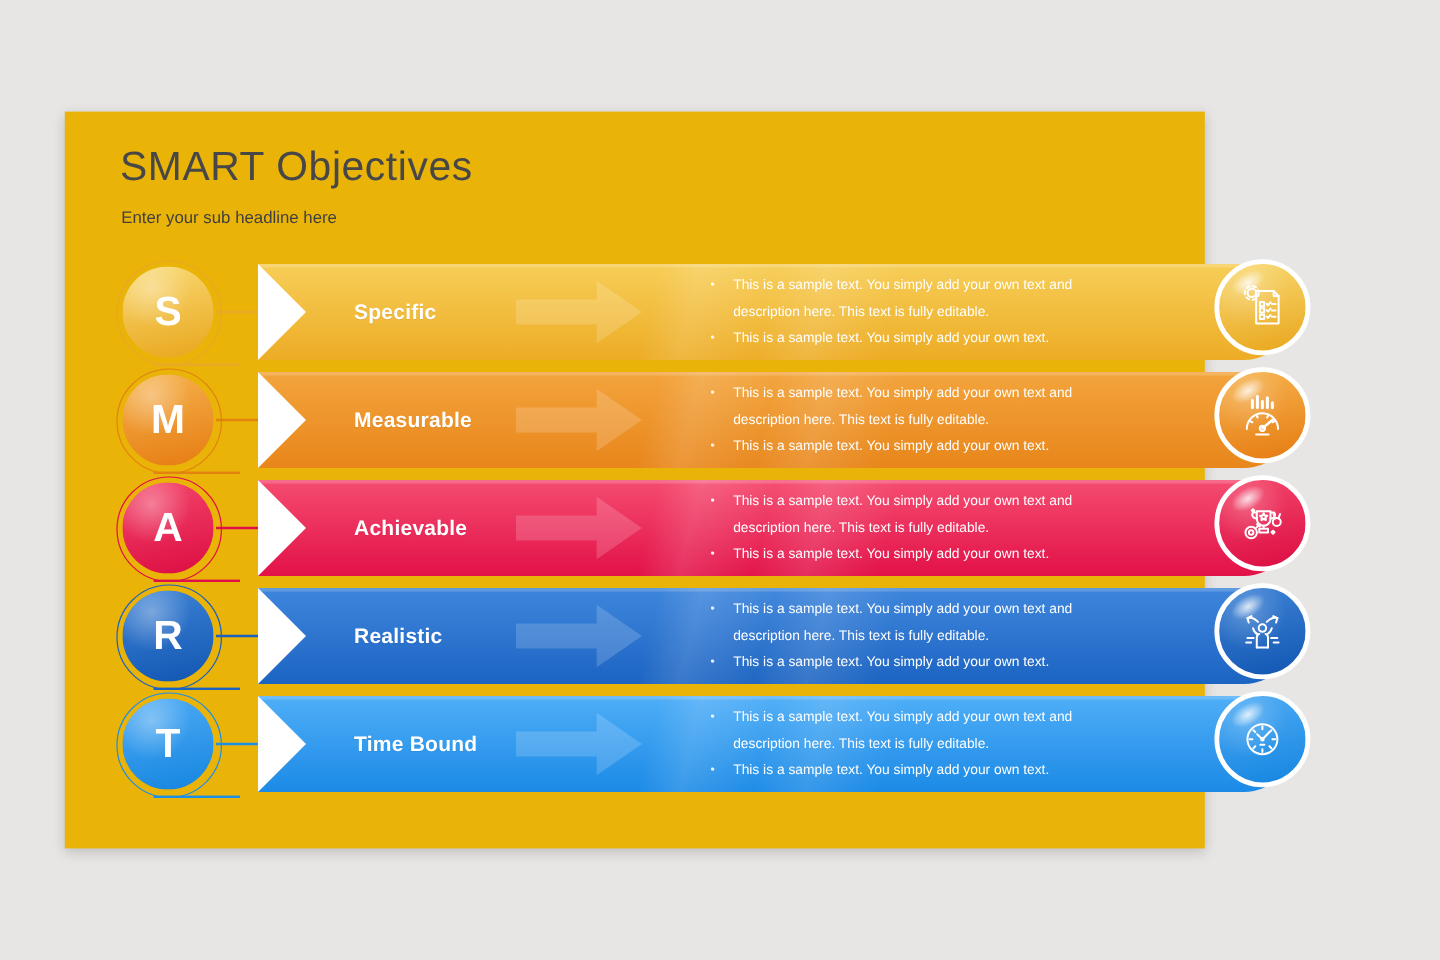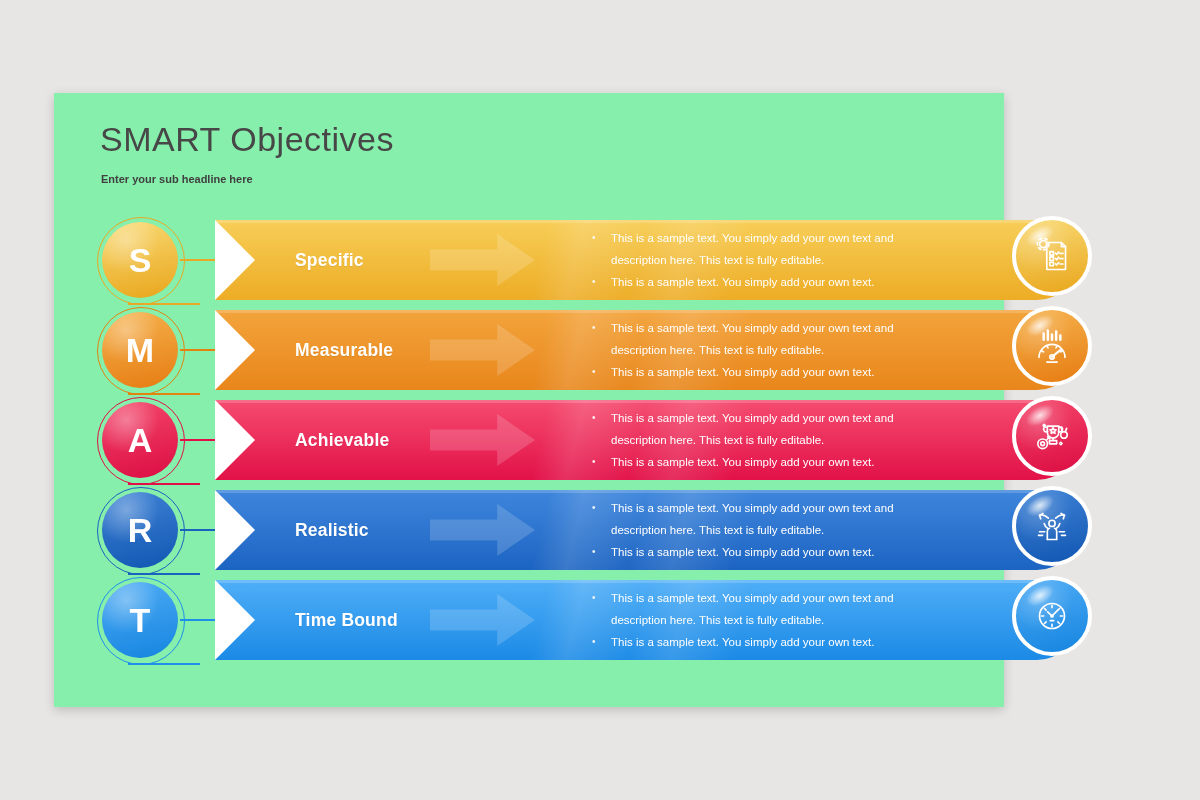--- a/index.html
+++ b/index.html
@@ -3,30 +3,30 @@
 <meta charset="utf-8">
 <style>
   * { margin:0; padding:0; box-sizing:border-box; }
   html,body { width:1200px; height:800px; overflow:hidden; }
   body { font-family:"Liberation Sans", sans-serif; background:#e7e6e4; }
 
   .stage { position:relative; width:1200px; height:800px; background:#e7e6e4; }
 
   .slide {
     position:absolute; left:54px; top:93px; width:950px; height:614px;
-    background:#86efac; box-shadow:0 3px 10px rgba(0,0,0,0.18);
+    background:#eab308; box-shadow:0 3px 10px rgba(0,0,0,0.18);
   }
 
   .title {
     position:absolute; left:46px; top:27px;
     font-size:34px; font-weight:400; color:#474747; letter-spacing:0.5px;
   }
   .subtitle {
     position:absolute; left:47px; top:80px;
-    font-size:11px; color:#404040;font-weight:bold;
+    font-size:14px; color:#404040;
   }
 
   .row { position:absolute; left:0; width:1086px; height:90px; }
   .row.r0 { top:122px; } .row.r1 { top:212px; } .row.r2 { top:302px; }
   .row.r3 { top:392px; } .row.r4 { top:482px; }
 
   
   .ring {
     position:absolute; left:43px; top:2px; width:88px; height:88px;
     border:1.6px solid var(--accent); border-radius:50%;

